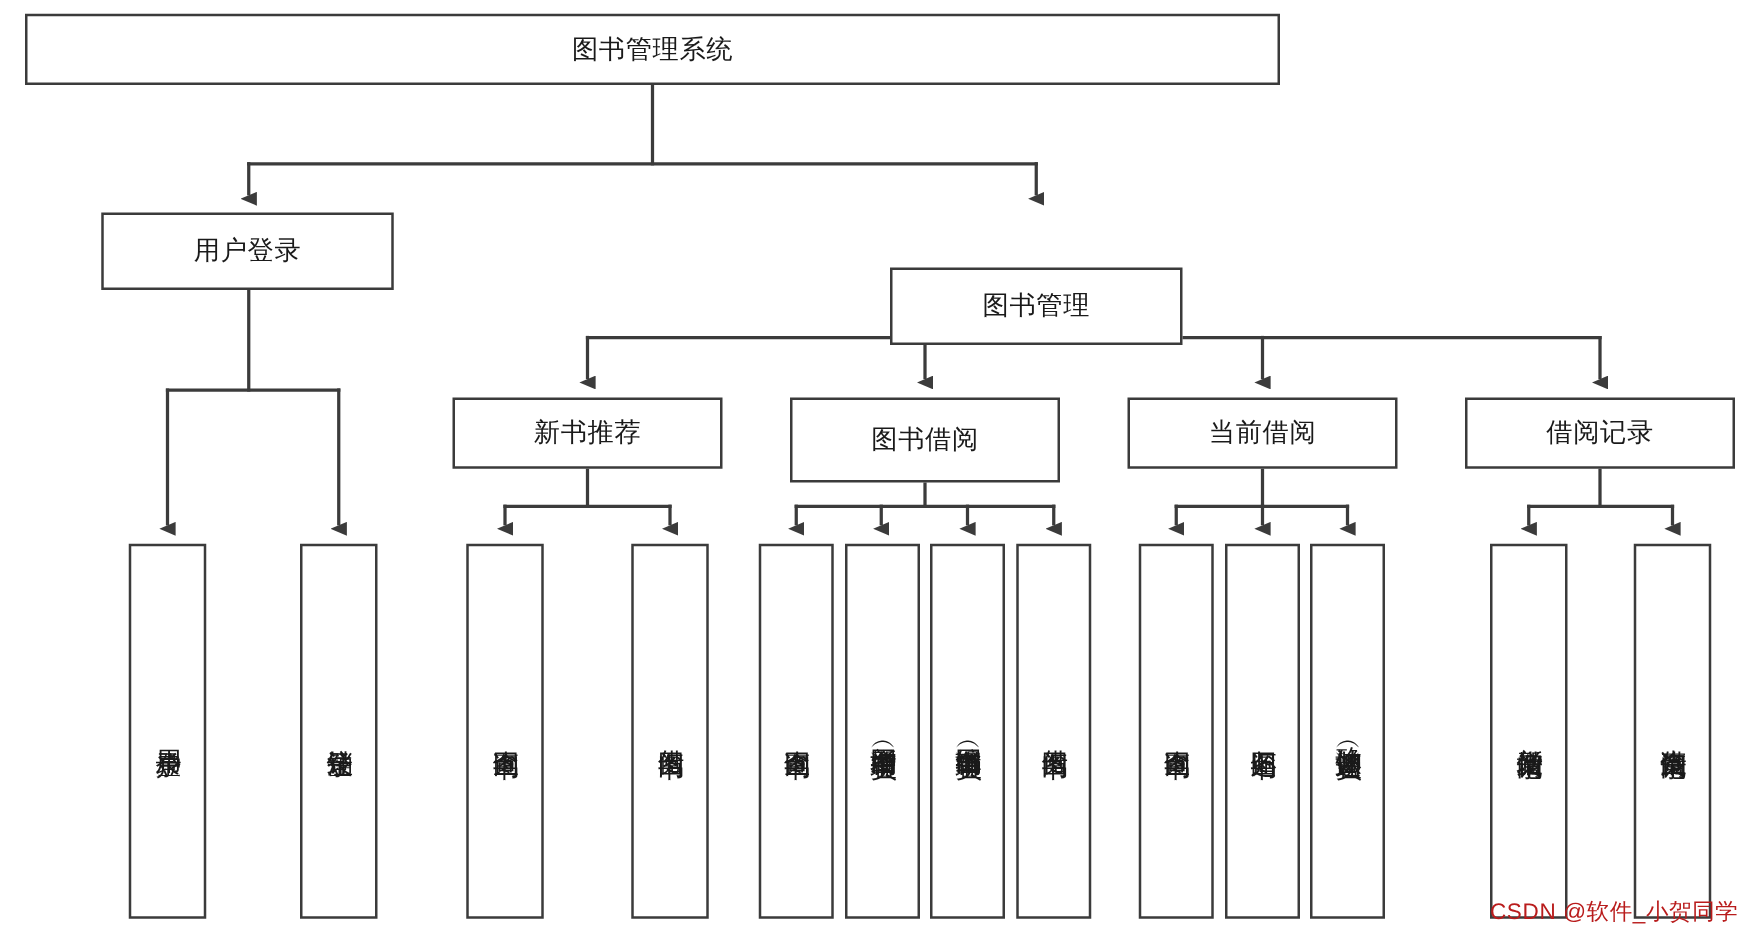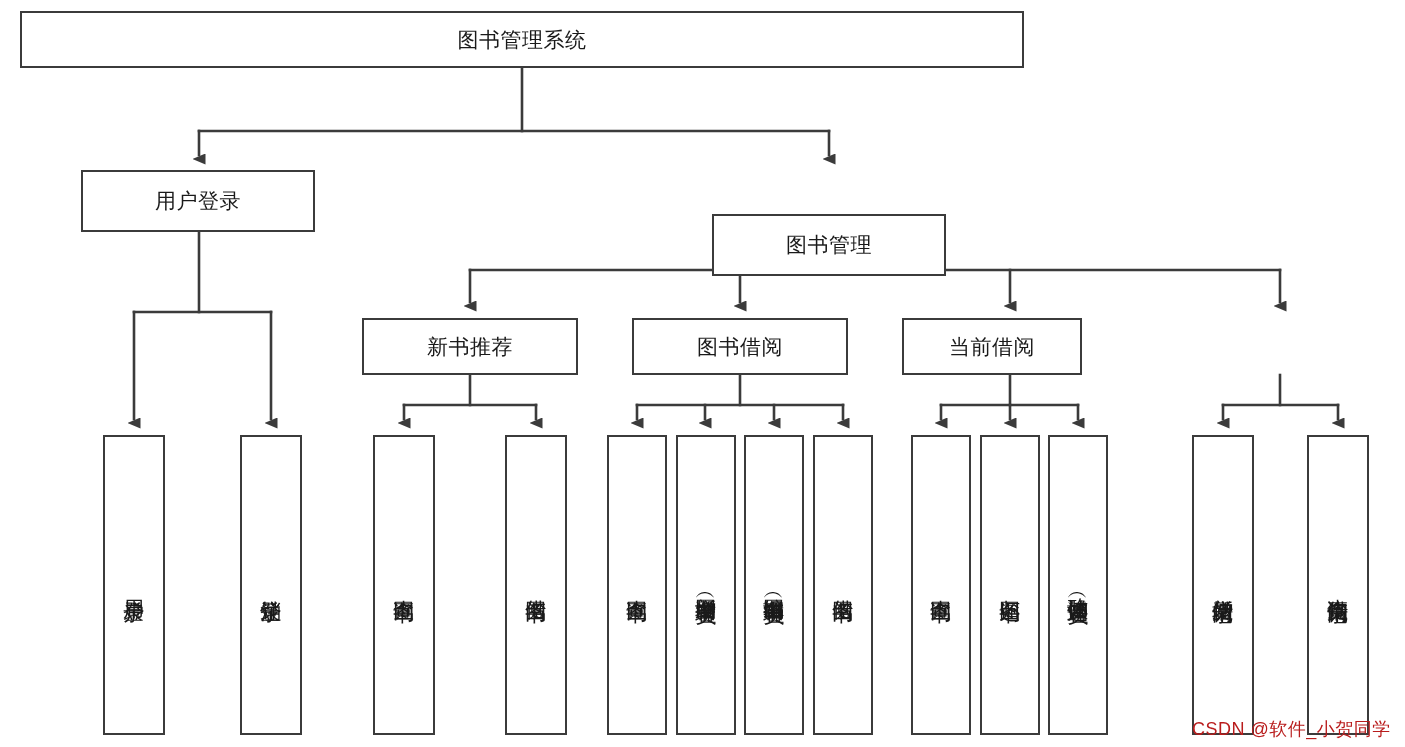--- a/index.html
+++ b/index.html
@@ -126,25 +126,28 @@
   <div class="node-box" style="left:81px; top:170px; width:234px; height:62px;">
     <span class="node-label-h">用户登录</span>
   </div>
   <div class="node-box" style="left:712px; top:170px; width:234px; height:62px;margin-top:44px;">
     <span class="node-label-h">图书管理</span>
   </div>
 
   <div class="node-box" style="left:362px; top:318px; width:216px; height:57px;">
     <span class="node-label-h">新书推荐</span>
   </div>
-  <div class="node-box" style="left:632px; top:318px; width:216px; height:57px;">
+  <div class="node-box" style="left:632px; top:318px; width:216px; height:68px;">
     <span class="node-label-h">图书借阅</span>
   </div>
-  <div class="node-box" style="left:902px; top:318px; width:180px; height:57px;">
+  <div class="node-box" style="left:902px; top:318px; width:216px; height:57px;">
     <span class="node-label-h">当前借阅</span>
+  </div>
+  <div class="node-box" style="left:1172px; top:318px; width:216px; height:57px;">
+    <span class="node-label-h">借阅记录</span>
   </div>
 
   <div class="node-box leaf-box" style="left:103px; top:435px; width:62px; height:300px;">
     <span class="node-label-v">用户登录</span>
   </div>
   <div class="node-box leaf-box" style="left:240px; top:435px; width:62px; height:300px;">
     <span class="node-label-v">注销登录</span>
   </div>
 
   <div class="node-box leaf-box" style="left:373px; top:435px; width:62px; height:300px;">

